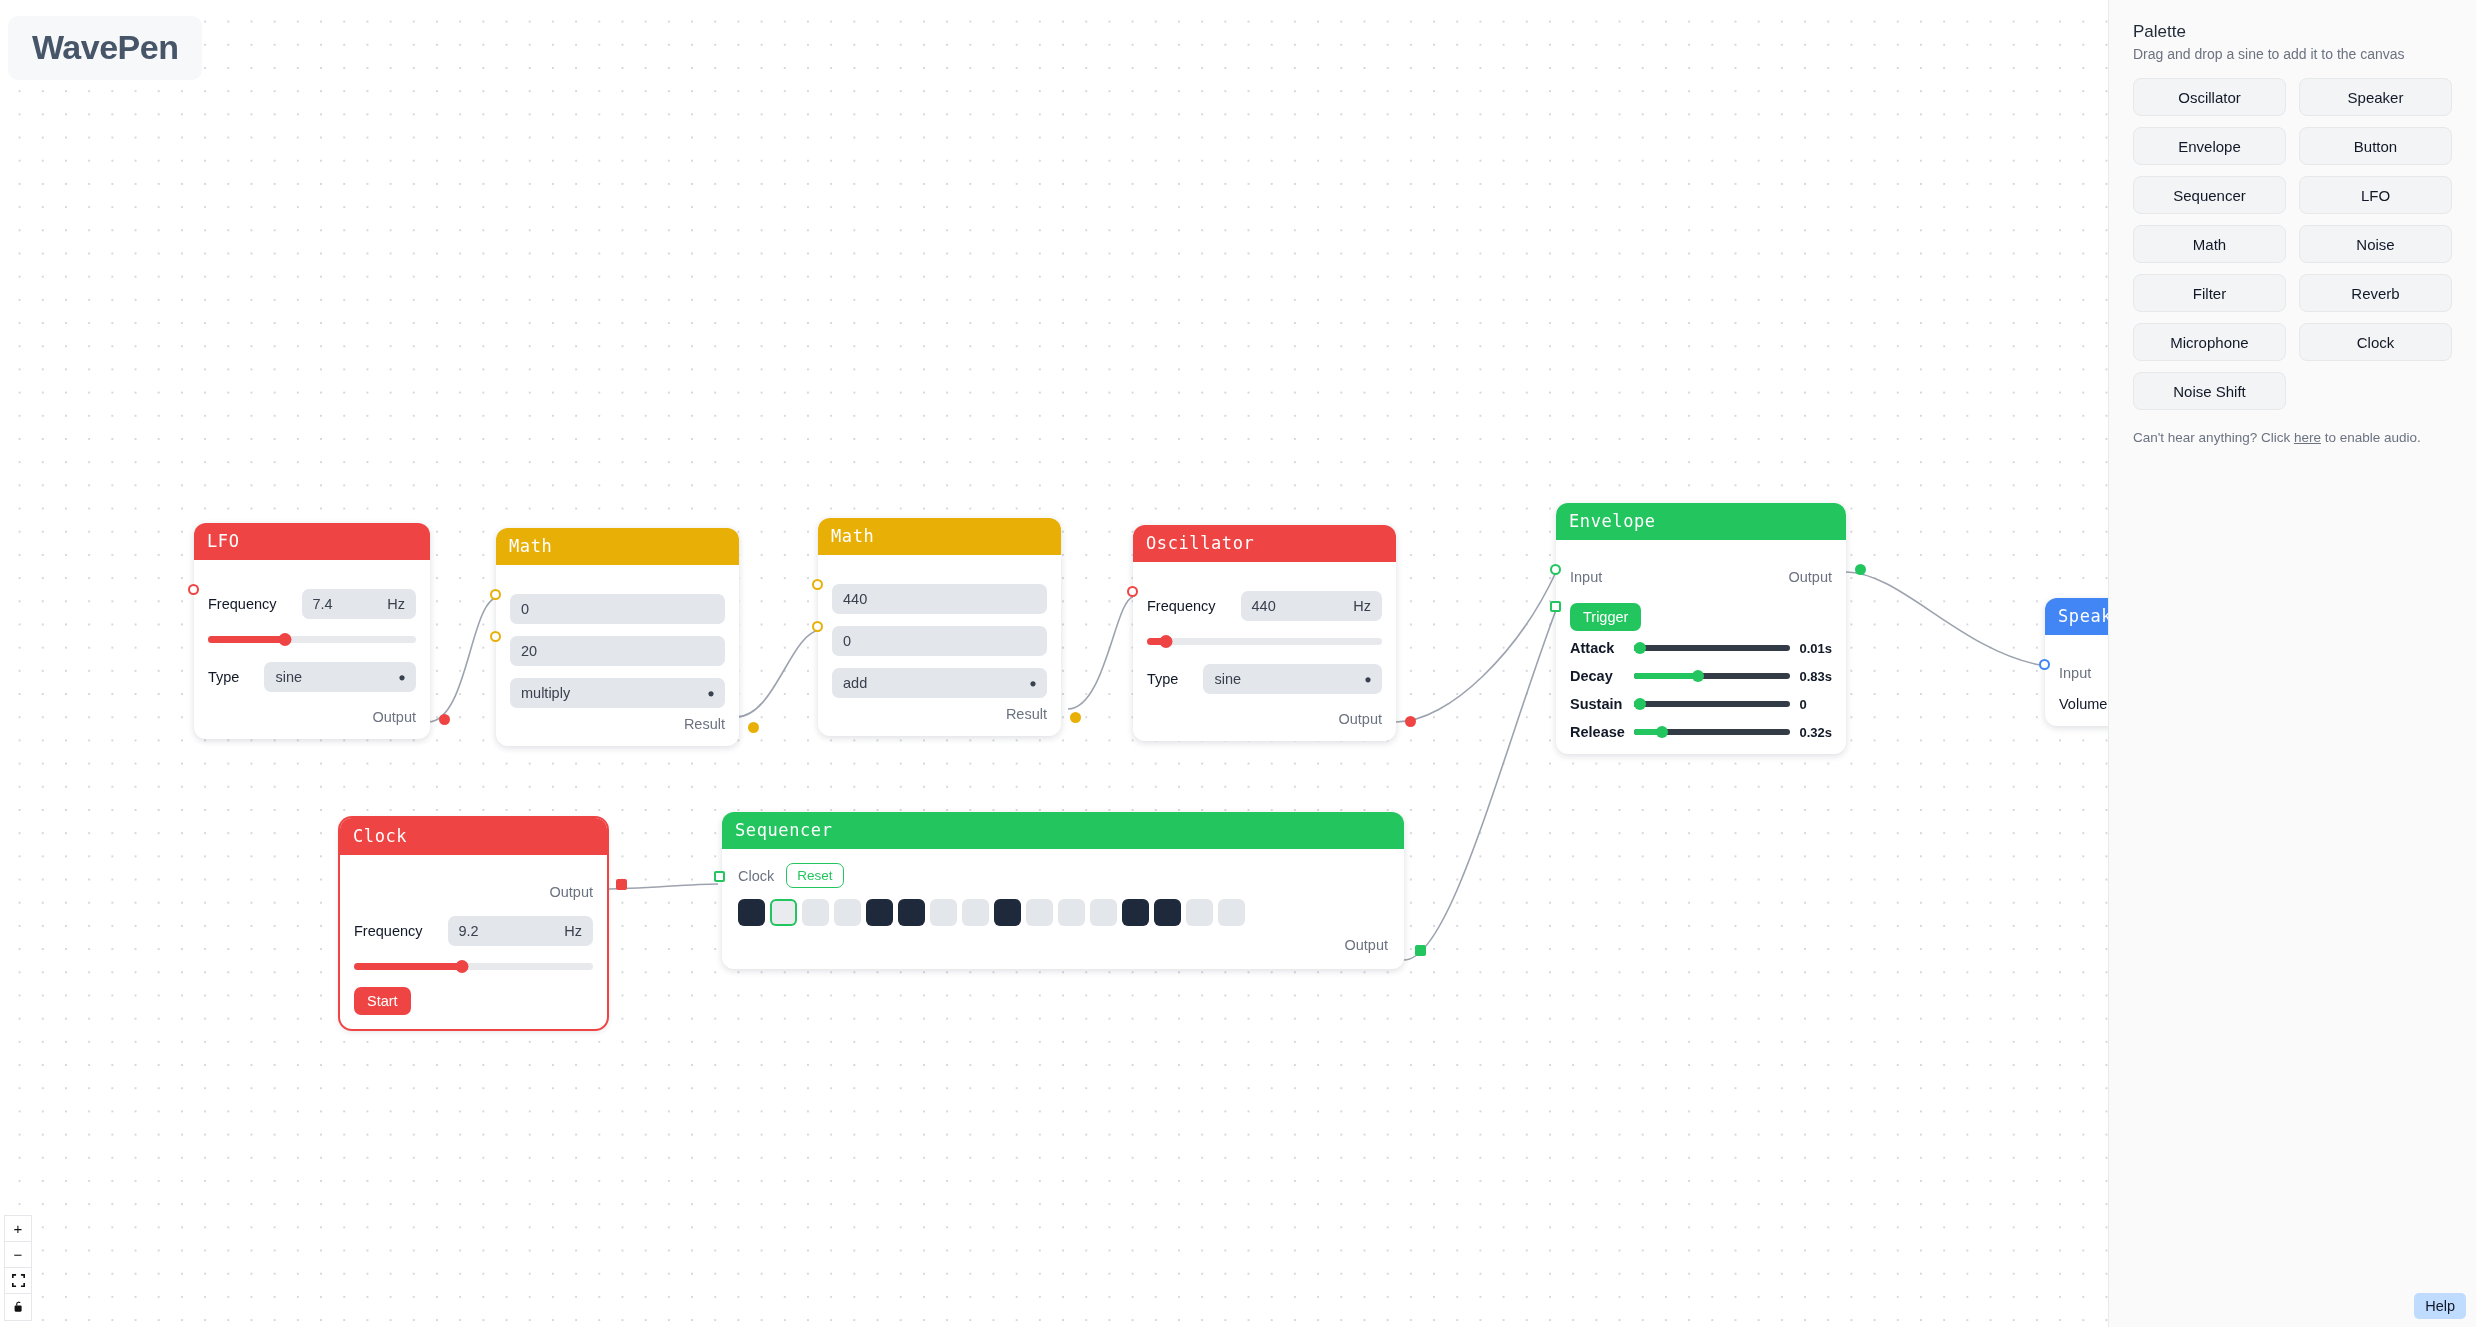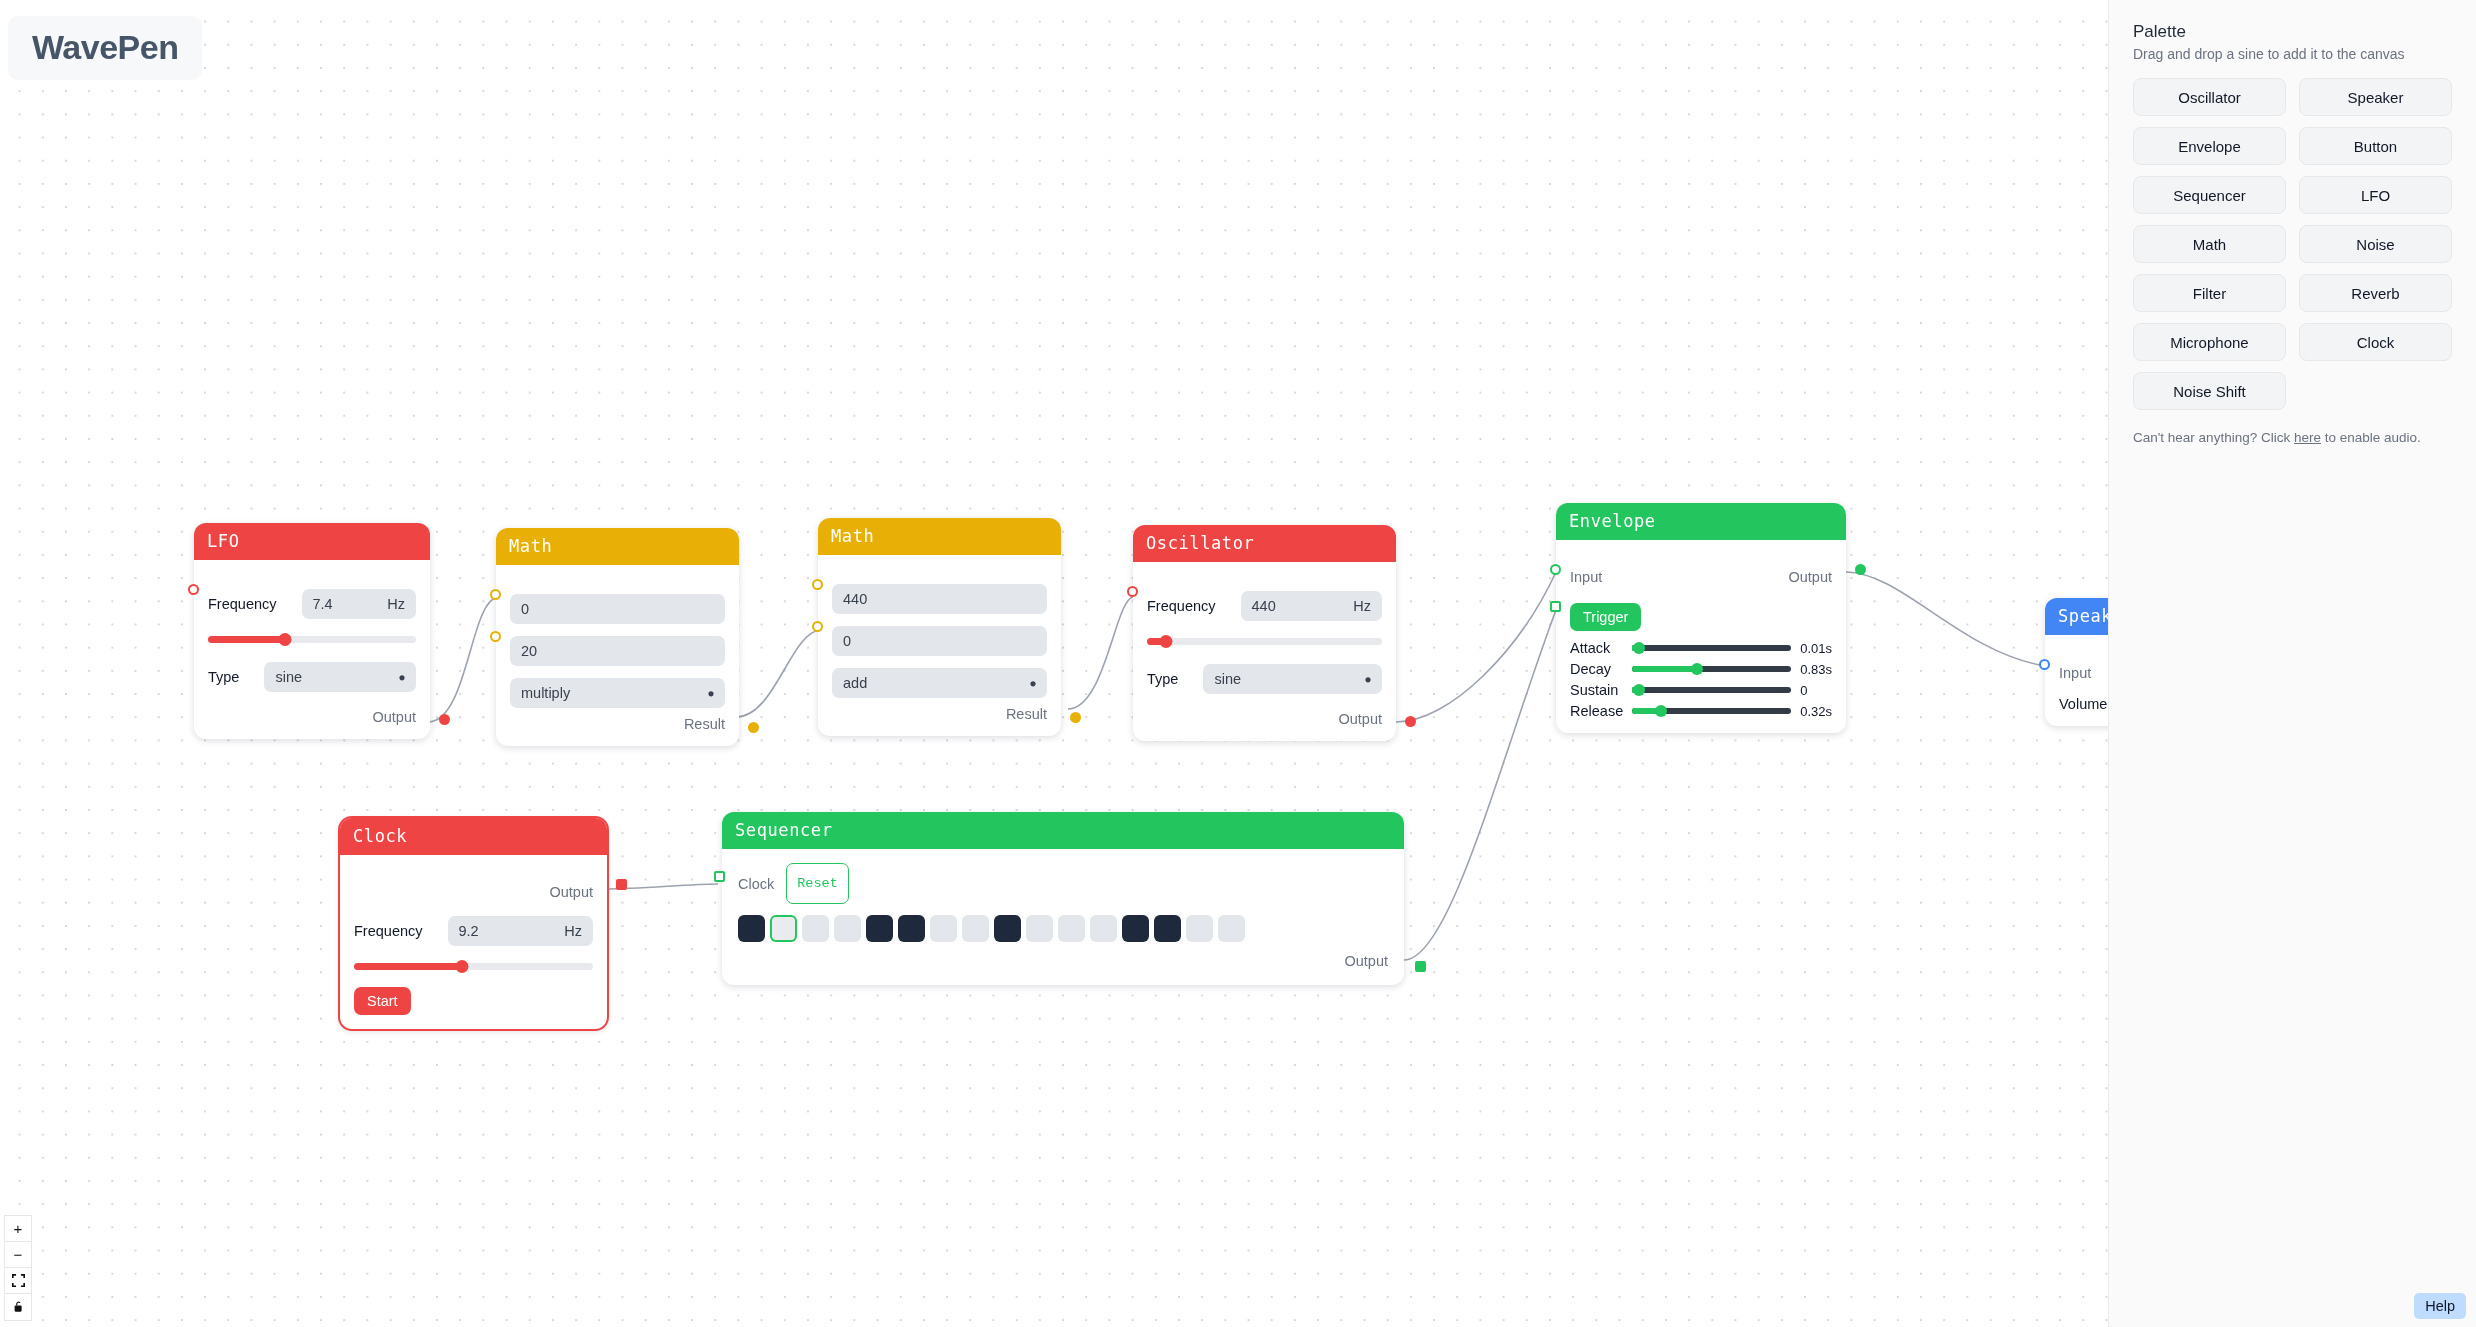--- a/index.html
+++ b/index.html
@@ -78,31 +78,31 @@
 
   .io-label { font-size: 14.5px; color: #6b7280; }
   .io-row { display: flex; align-items: center; justify-content: space-between; }
 
   
   .handle { position: absolute; width: 11px; height: 11px; border-radius: 50%; background: #fff; }
   .handle.sq { border-radius: 2px; }
   .handle.filled { background: currentColor; }
 
   
-  .env-grid { display: grid; grid-template-columns: auto 1fr auto; gap: 5px 9px; align-items: center; margin-top: 9px; }
+  .env-grid { display: grid; grid-template-columns: auto 1fr auto; gap: 12px 9px; align-items: center; margin-top: 9px; font-weight: bold; }
   .env-name { font-size: 14.5px; color: #111827; }
   .env-val { font-size: 13px; color: #111827; white-space: nowrap; }
 
   .btn-pill {
     border: none; border-radius: 7px; color: #fff;
     font-size: 14.5px; padding: 6px 13px; font-family: inherit; cursor: pointer;
   }
   .btn-outline {
     background: #fff; border: 1.5px solid #22c55e; color: #22c55e;
-    border-radius: 7px; font-size: 13.5px; padding: 12px 10px; font-family: Liberation Mono, monospace; cursor: pointer;
+    border-radius: 7px; font-size: 13.5px; padding: 4px 10px; font-family: Liberation Sans, sans-serif; cursor: pointer;
   }
 
   
   .steps { display: flex; gap: 5px; margin-top: 11px; }
   .step { width: 27px; height: 27px; border-radius: 6px; background: #e3e6ea; cursor: pointer; }
   .step.on { background: #1e293b; }
   .step.cur { box-shadow: 0 0 0 2px #22c55e inset; background: #e9ebee; }
 
   
   #palette {

